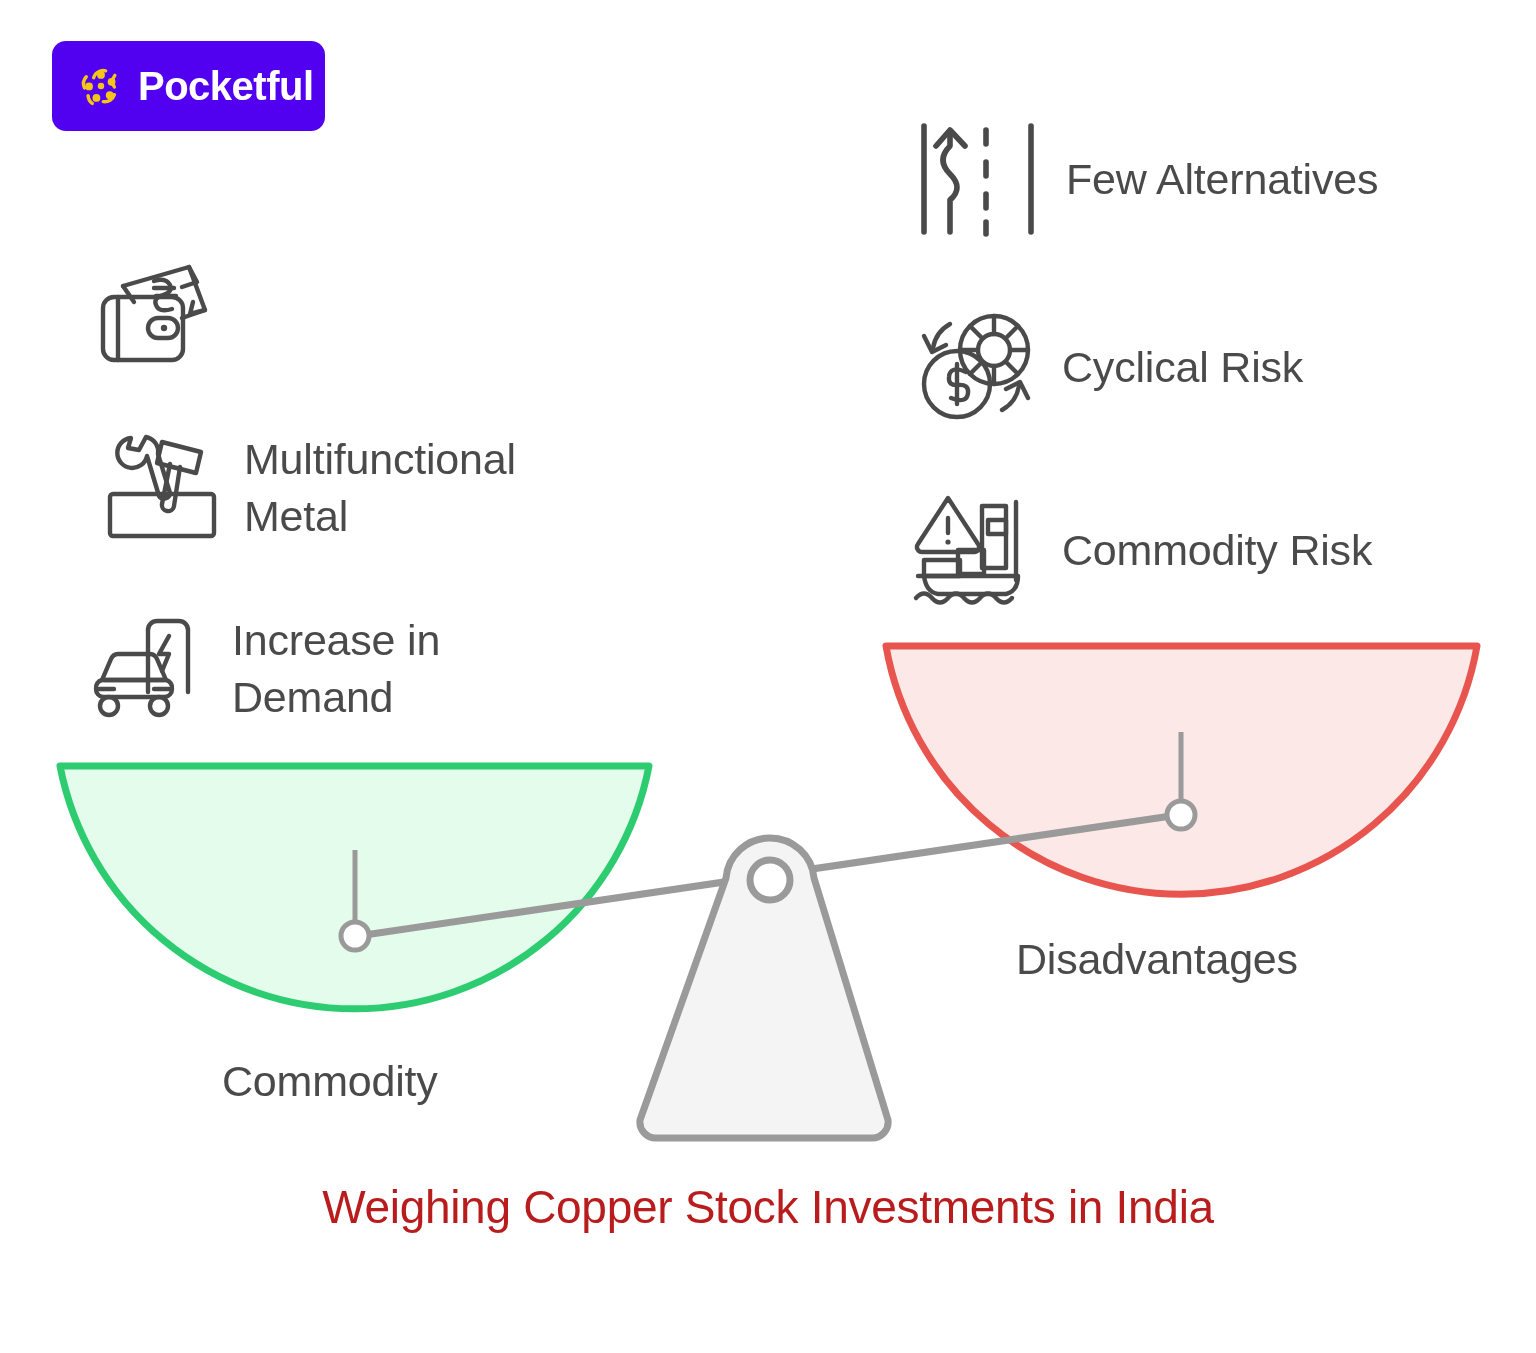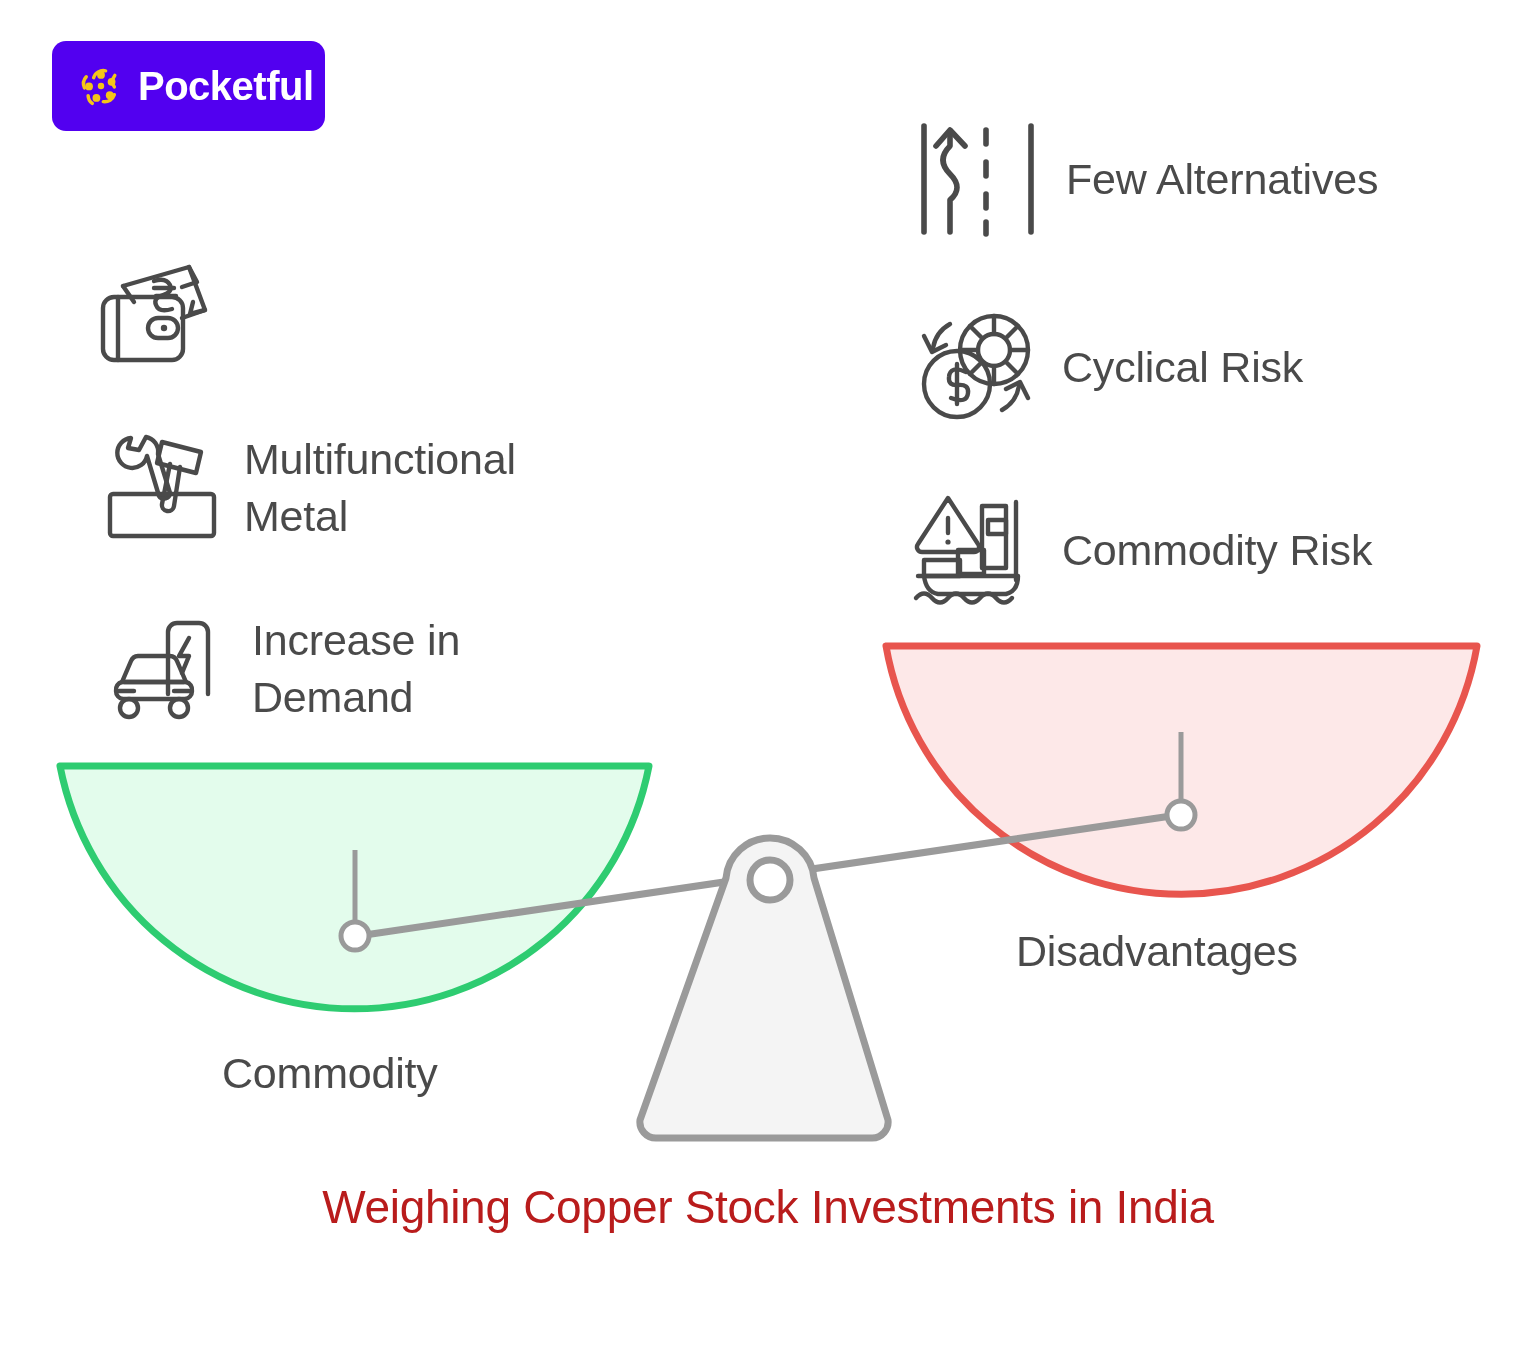--- a/index.html
+++ b/index.html
@@ -58,21 +58,21 @@
     color: #4a4a4a;
     font-size: 43px;
     line-height: 1.32;
     letter-spacing: -0.2px;
     white-space: pre-line;
   }
 
   
   .feat-budget       { left: 96px;  top: 262px; }
   .feat-multi        { left: 104px;  top: 428px; }
-  .feat-demand       { left: 112px;  top: 612px; align-items: flex-end; }
+  .feat-demand       { left: 92px;  top: 612px; }
 
   
   .feat-alternatives { left: 912px; top: 118px; }
   .feat-cyclical     { left: 912px; top: 306px; }
   .feat-commodity    { left: 912px; top: 492px; }
 
   
   .scale-svg {
     position: absolute;
     left: 0;
@@ -82,20 +82,21 @@
     pointer-events: none;
   }
 
   
   .side-caption {
     position: absolute;
     color: #4a4a4a;
     font-size: 43px;
     letter-spacing: -0.2px;
     line-height: 1;
+    margin-top: 8px;
   }
   .cap-advantages    { left: 222px;  top: 1052px; }
   .cap-disadvantages { left: 1016px; top: 930px; }
 
   
   .bottom-title {
     position: absolute;
     left: 0;
     top: 1184px;
     width: 1536px;

